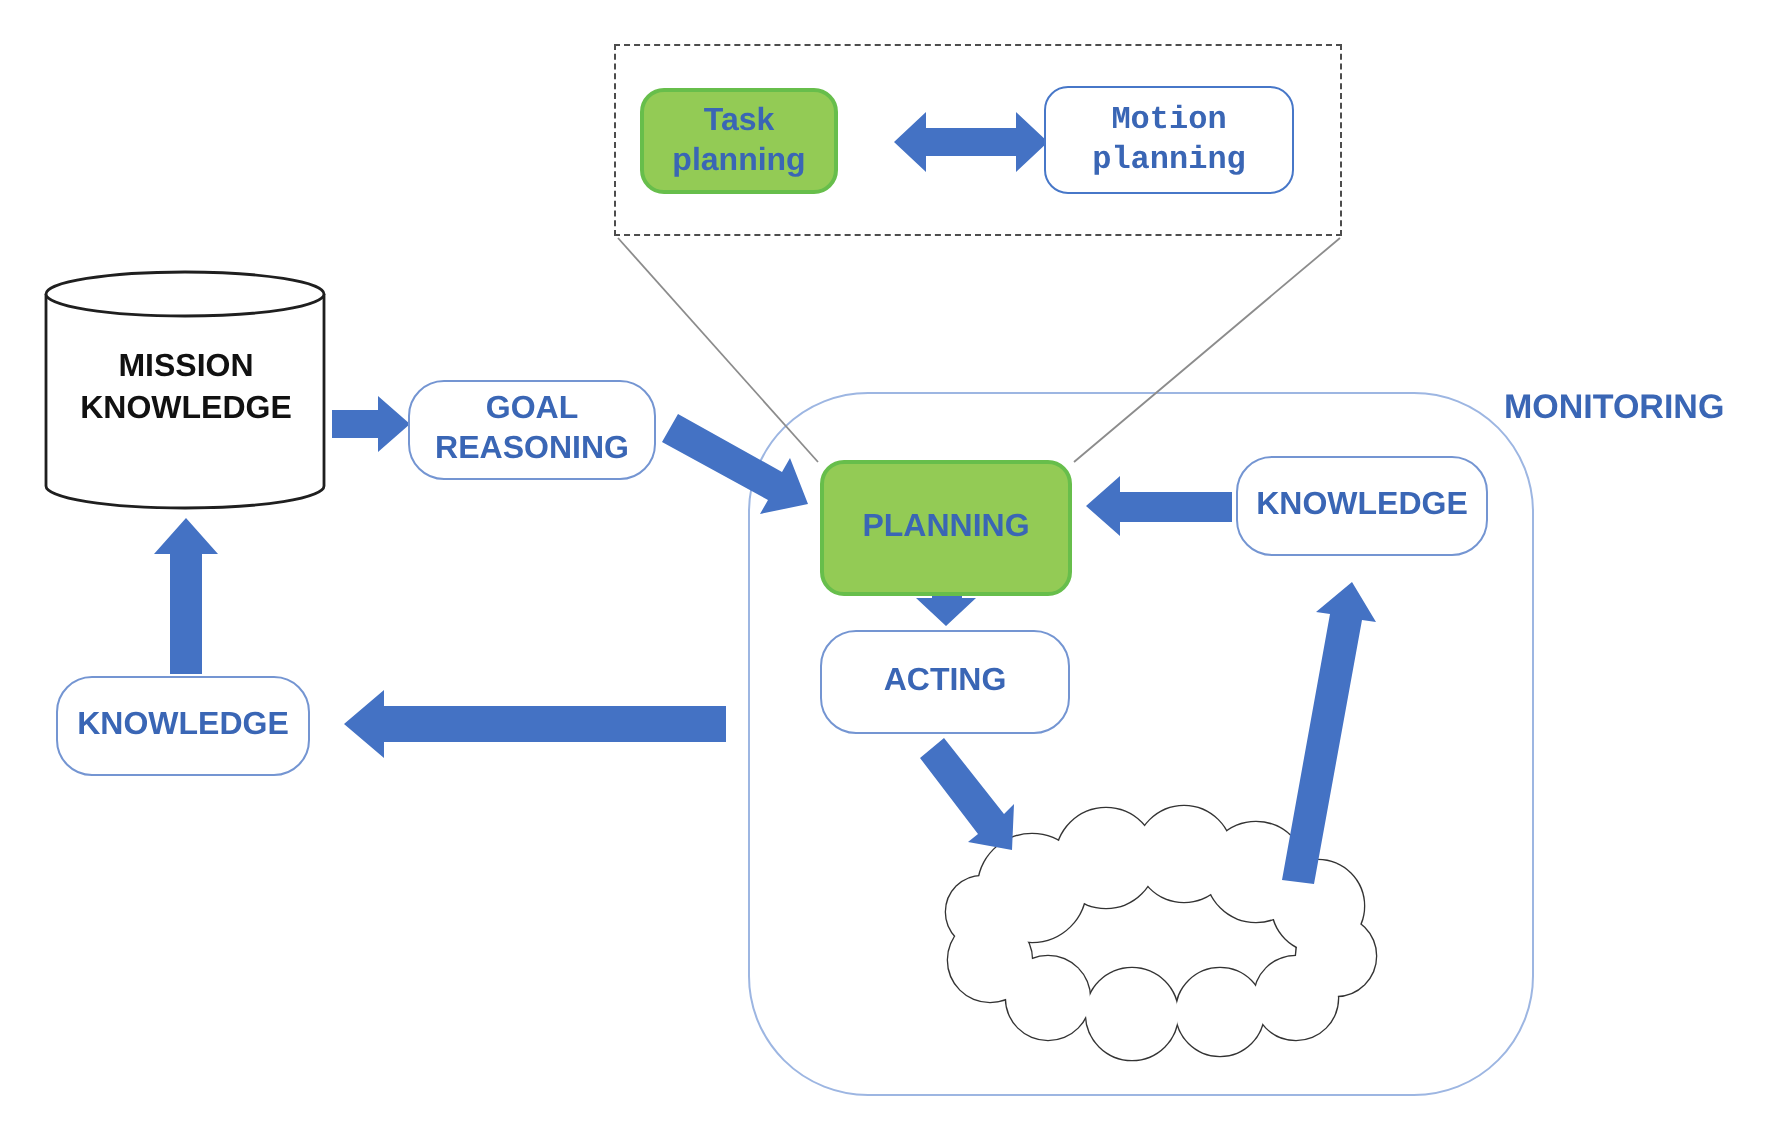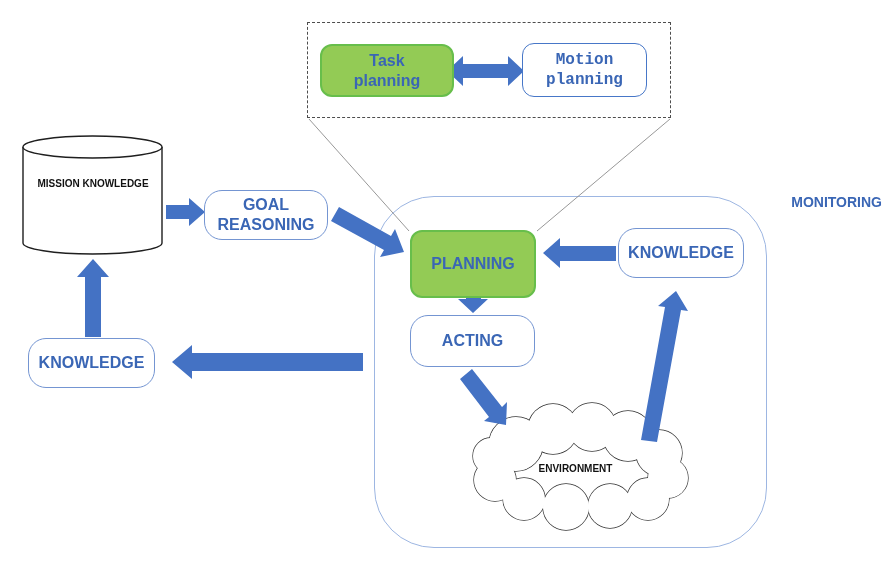--- a/index.html
+++ b/index.html
@@ -45,25 +45,25 @@
     position:absolute;left:307px;top:22px;width:364px;height:96px;
     border:1.4px dashed var(--dashed-border);background:transparent;z-index:1;
   }
   #monitoring-container{
     position:absolute;left:374px;top:196px;width:393px;height:352px;
     border:1.6px solid var(--big-box-border);border-radius:60px;
     background:transparent;z-index:1;
   }
   .free-label{
     position:absolute;font-weight:bold;color:var(--label-blue);
-    font-size:14px;text-align:right;white-space:nowrap;z-index:3;
+    font-size:17px;text-align:left;white-space:nowrap;z-index:3;
   }
   .dark-label{
     position:absolute;font-weight:bold;color:#111;
-    font-size:10px;line-height:21px;text-align:center;z-index:3;
+    font-size:16px;line-height:21px;text-align:center;z-index:3;
   }
   #motion-planning-node{border-color:#4777C8;}
 </style>
 </head>
 <body>
 
 <div id="stage">
 
   <div id="dashed-callout-box"></div>
   <div id="monitoring-container"></div>
@@ -119,21 +119,21 @@
 
     <polygon class="arrow" points="460,379 489,417 484,421 506,425 507,402 502,407 472,369"></polygon>
 
     <polygon class="arrow" points="657,442 681,310 688,311 676,291 658,306 665,307 641,440"></polygon>
 
     <polygon class="arrow" points="363,353 192,353 192,345 172,362 192,379 192,371 363,371"></polygon>
 
     <polygon class="arrow" points="101,337 101,277 109,277 93,259 77,277 85,277 85,337"></polygon>
   </svg>
 
-  <div class="node green" id="task-planning-node" style="left:320px;top:44px;width:134px;height:53px;">
+  <div class="node green" id="task-planning-node" style="left:320px;top:44px;width:99px;height:53px;">
     <span class="wrap-narrow">Task planning</span>
   </div>
 
   <div class="node" id="motion-planning-node" style="left:522px;top:43px;width:125px;height:54px;border-radius:12px;font-family:Liberation Mono, monospace;">
     <span class="wrap-narrow">Motion planning</span>
   </div>
 
   <div class="node" id="goal-reasoning-node" style="left:204px;top:190px;width:124px;height:50px;">
     <span class="wrap-mid">GOAL REASONING</span>
   </div>
@@ -149,17 +149,16 @@
   <div class="node" id="acting-node" style="left:410px;top:315px;width:125px;height:52px;">
     <span>ACTING</span>
   </div>
 
   <div class="node" id="learning-node" style="left:28px;top:338px;width:127px;height:50px;">
     <span>KNOWLEDGE</span>
   </div>
 
   <div class="dark-label" style="left:32px;top:173px;width:122px;">MISSION KNOWLEDGE</div>
 
-  <div class="dark-label" style="left:498px;top:458px;width:155px;white-space:nowrap;">ENVIRONMENT</div>
 
   <div class="free-label" style="left:752px;top:194px;width:130px;">MONITORING</div>
 
 </div>
 
 </body></html>

